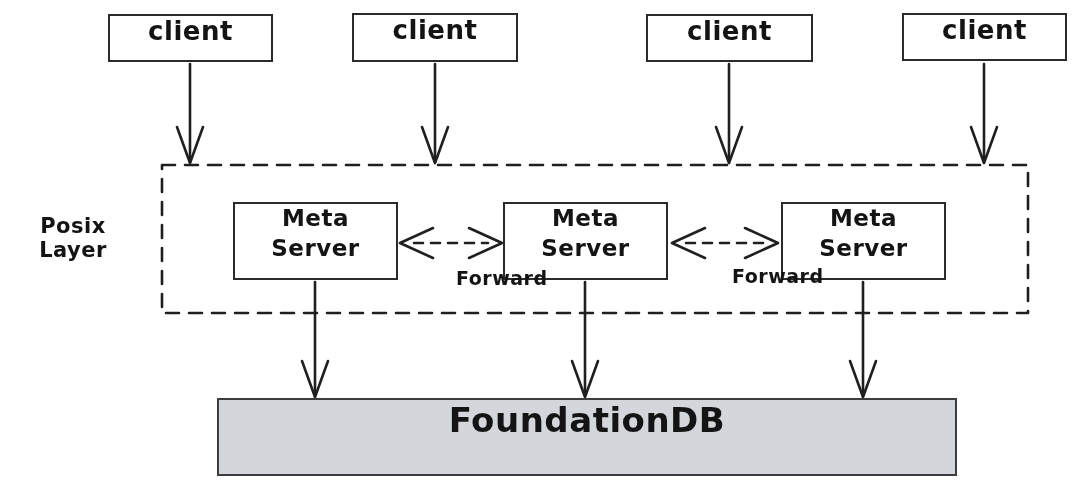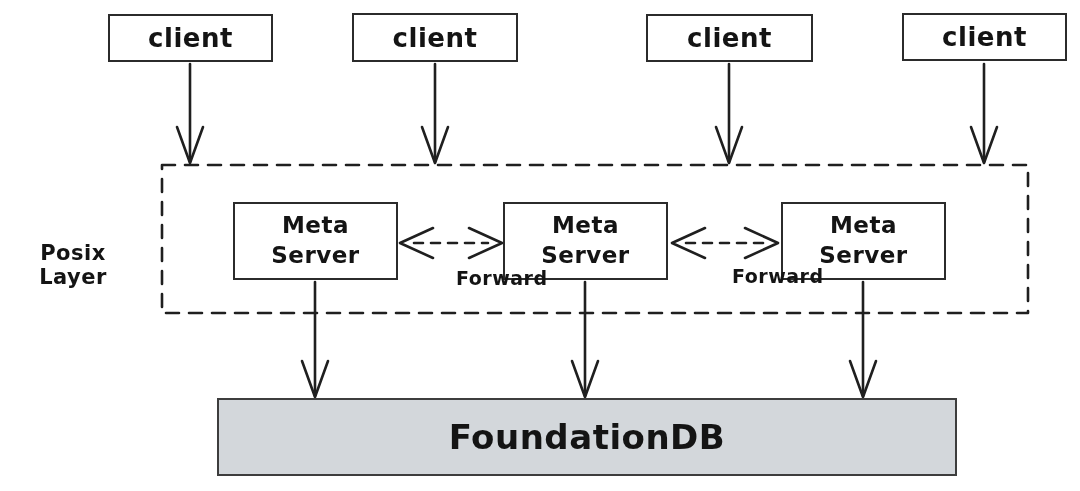--- a/index.html
+++ b/index.html
@@ -16,21 +16,20 @@
     position: absolute;
     left: 0; top: 0;
     width: 1080px; height: 491px;
   }
   .box {
     position: absolute;
     box-sizing: border-box;
     background: #ffffff;
     border: 2px solid #2b2b2b;
     display: flex;
-    align-items: center;
     justify-content: center;
     font-weight: 600;
     letter-spacing: 0.5px;
     color: #141414;
   }
   .client-box { font-size: 26px; }
   .meta-box {
     font-size: 23px;
     text-align: center;
     white-space: pre-line;
@@ -108,21 +107,21 @@
   <div class="box client-box" style="left:352px; top:13px; width:166px; height:49px;">
     <span>client</span>
   </div>
   <div class="box client-box" style="left:646px; top:14px; width:167px; height:48px;">
     <span>client</span>
   </div>
   <div class="box client-box" style="left:902px; top:13px; width:165px; height:48px;">
     <span>client</span>
   </div>
 
-  <div class="float-label posix-label" style="left:8px; top:214px; width:130px;margin-top:27px;">Posix Layer</div>
+  <div class="float-label posix-label" style="left:8px; top:214px; width:130px;">Posix Layer</div>
 
   <div class="box meta-box" style="left:233px; top:202px; width:165px; height:78px;">
     <span>Meta
 Server</span>
   </div>
   <div class="box meta-box" style="left:503px; top:202px; width:165px; height:78px;">
     <span>Meta
 Server</span>
   </div>
   <div class="box meta-box" style="left:781px; top:202px; width:165px; height:78px;">

